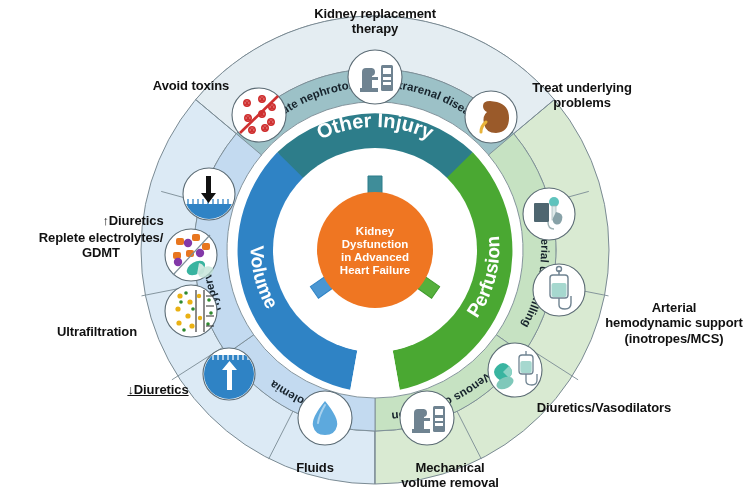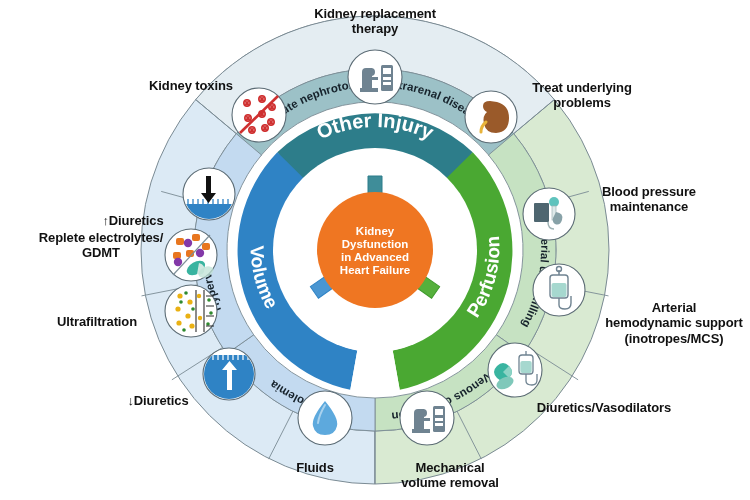--- a/index.html
+++ b/index.html
@@ -344,38 +344,36 @@
     </g>
 
   </svg>
 
   <div class="outlbl" style="left:295px;top:6px;width:160px;">Kidney replacement
 therapy</div>
 
   <div class="outlbl" style="left:512px;top:80px;width:140px;">Treat underlying
 problems</div>
 
-  <div class="outlbl" style="left:584px;top:184px;width:130px;">Blood pressure
-maintenance</div>
 
   <div class="outlbl" style="left:600px;top:300px;width:148px;">Arterial
 hemodynamic support
 (inotropes/MCS)</div>
 
   <div class="outlbl" style="left:385px;top:460px;width:130px;">Mechanical
 volume removal</div>
 
   <div class="outlbl" style="left:524px;top:400px;width:160px;">Diuretics/Vasodilators</div>
 
   <div class="outlbl" style="left:272px;top:460px;width:86px;">Fluids</div>
 
-  <div class="outlbl" style="left:108px;top:393px;width:100px;">↓Diuretics</div>
-
-  <div class="outlbl" style="left:46px;top:314px;width:102px;">Ultrafiltration</div>
+  <div class="outlbl" style="left:108px;top:382px;width:100px;text-decoration:underline;">↓Diuretics</div>
+
+  <div class="outlbl" style="left:46px;top:324px;width:102px;">Ultrafiltration</div>
 
   <div class="outlbl" style="left:36px;top:230px;width:130px;">Replete electrolytes/
 GDMT</div>
 
   <div class="outlbl" style="left:90px;top:169px;width:86px;margin-top:44px;">↑Diuretics</div>
 
-  <div class="outlbl" style="left:136px;top:78px;width:110px;">Kidney toxins</div>
+  <div class="outlbl" style="left:136px;top:78px;width:110px;">Avoid toxins</div>
 
 </div>
 
 </body></html>

